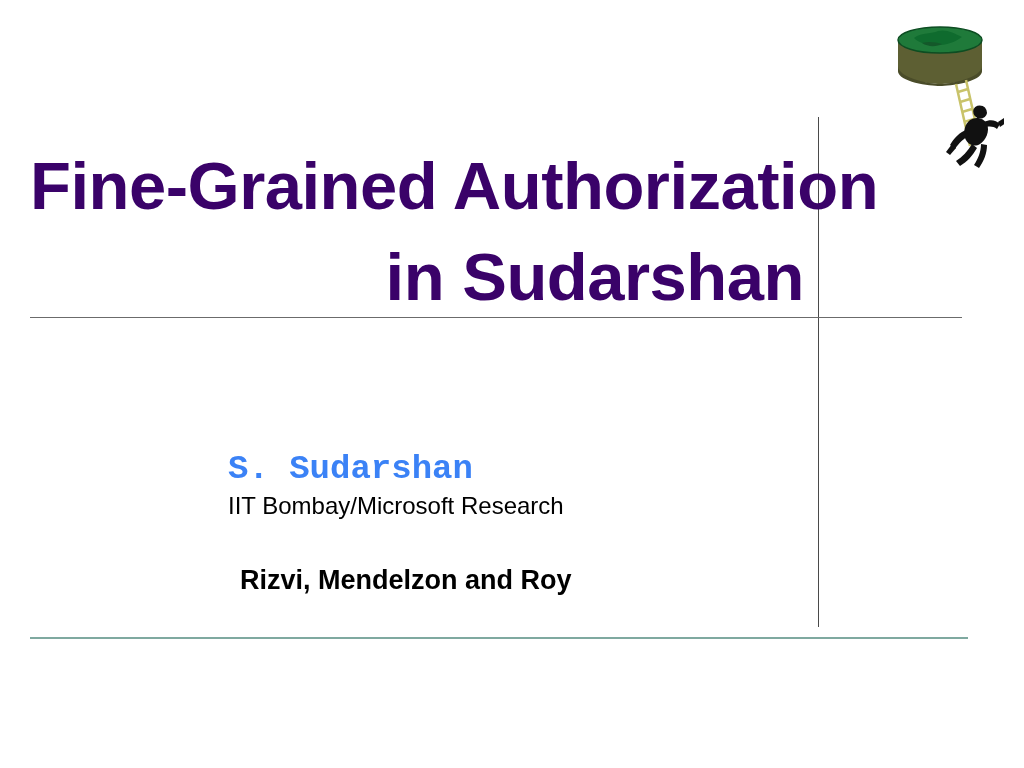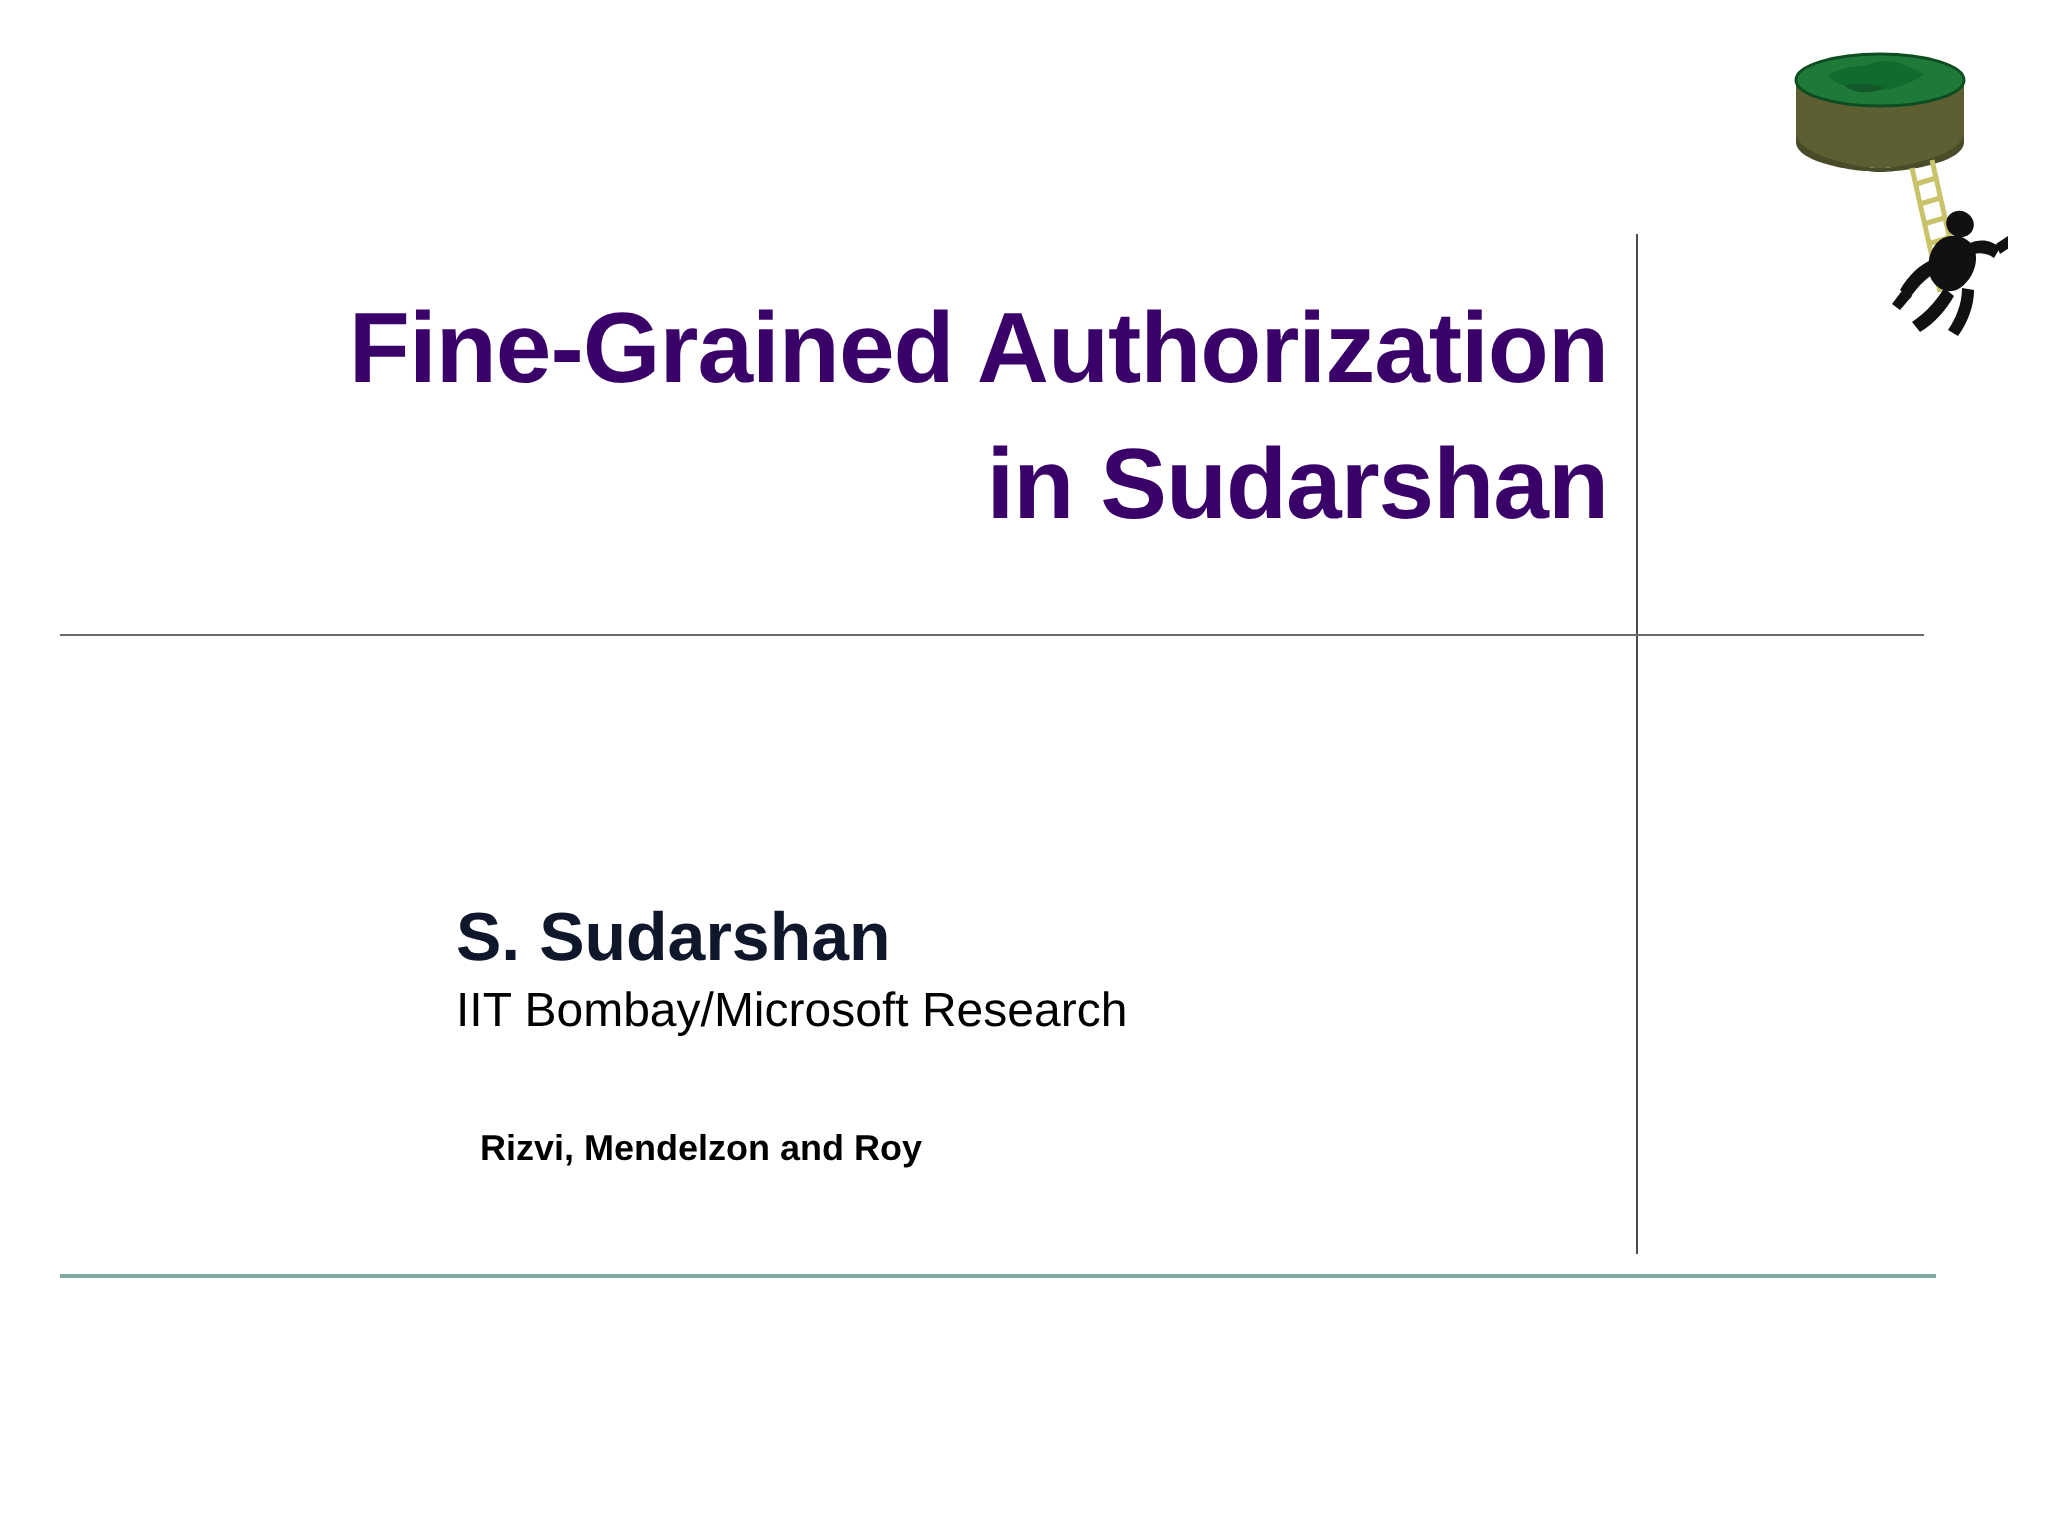--- a/index.html
+++ b/index.html
@@ -47,21 +47,21 @@
   }
 
   
   .title {
     position: absolute;
     left: 30px;
     top: 140px;
     width: 774px;
     text-align: right;
     color: #3a0269;
-    font-size: 50px;
+    font-size: 67px;
     font-weight: bold;
     line-height: 1.36;
     letter-spacing: -0.5px;
   }
   .title .line1 {
     display: block;
     white-space: nowrap;
   }
   .title .line2 {
     display: block;
@@ -71,23 +71,24 @@
   
   .author-block {
     position: absolute;
     left: 228px;
     top: 448px;
     width: 580px;
   }
   .author-name {
     font-size: 34px;
     font-weight: bold;
-    color: #0f172a;
+    color: #3b82f6;
     line-height: 1.25;
     white-space: nowrap;
+    font-family: Liberation Mono, monospace;
   }
   .author-affil {
     font-size: 24px;
     font-weight: normal;
     color: #000000;
     line-height: 1.28;
     white-space: nowrap;
   }
   .credit-block {
     position: absolute;
@@ -95,21 +96,21 @@
     top: 562px;
     width: 560px;
   }
   .credit-line1 {
     font-size: 23px;
     color: #000000;
     line-height: 1.35;
     white-space: nowrap;
   }
   .credit-line2 {
-    font-size: 18px;
+    font-size: 27px;
     font-weight: bold;
     color: #000000;
     line-height: 1.35;
     white-space: nowrap;
   }
 
   
   .logo {
     position: absolute;
     left: 884px;

